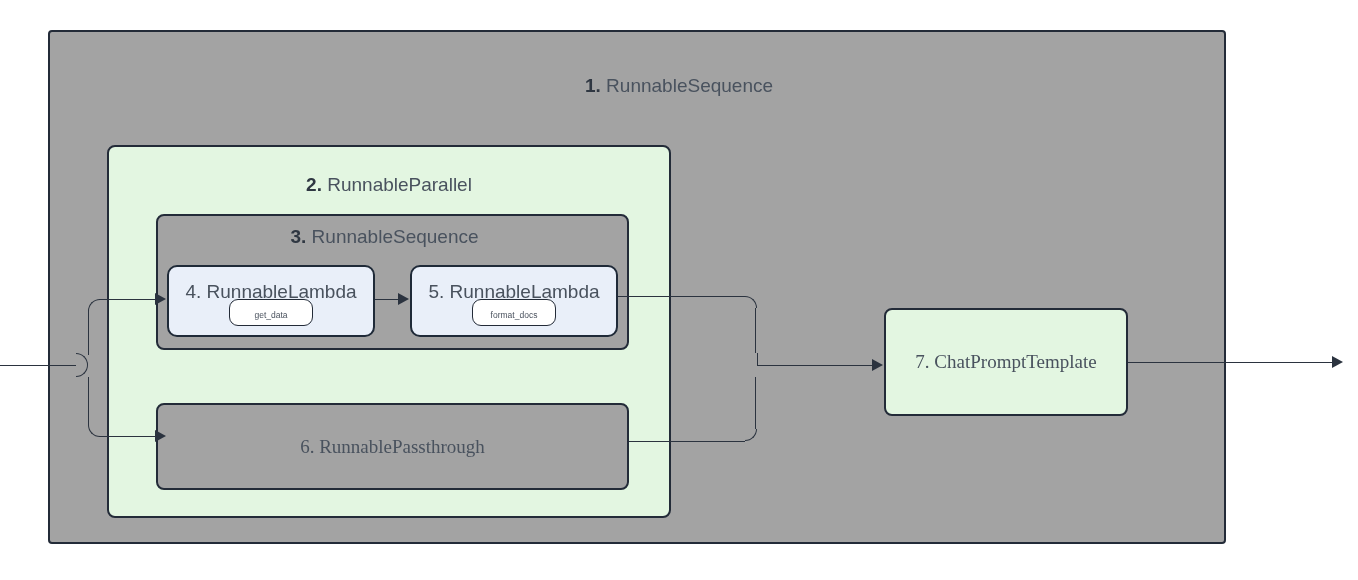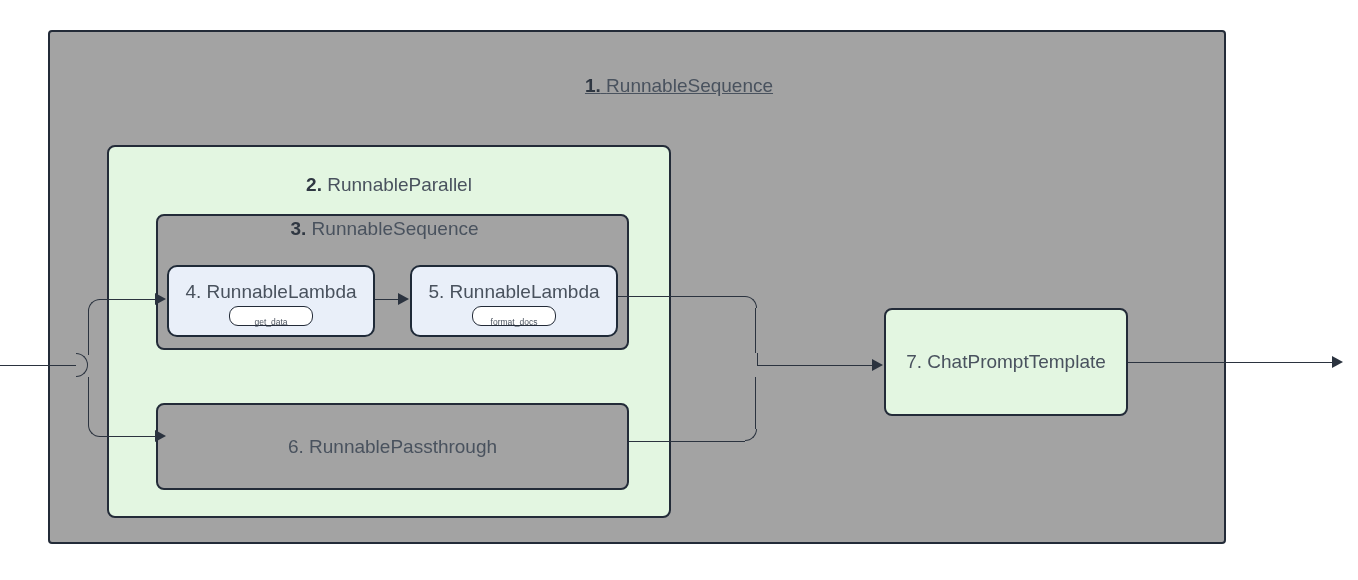--- a/index.html
+++ b/index.html
@@ -17,21 +17,21 @@
   }
 
   
   .box {
     position: absolute;
     box-sizing: border-box;
     border: 2px solid #232b38;
     background: #a3a3a3;
   }
   .box.r4  { border-radius: 4px; }
-  .box.r8  { border-radius: 8px; }
+  .box.r8  { border-radius: 8px; font-family: Liberation Serif, serif; }
   .box.r10 { border-radius: 10px; }
 
   .green { background: #e3f6e1; }
   .blue  { background: #e9eff9; border-color: #1f2a38; }
 
   
   .title {
     position: absolute;
     left: 0;
     right: 0;
@@ -72,21 +72,21 @@
     white-space: nowrap;
   }
 
   
   .pill {
     position: absolute;
     left: 50%;
     transform: translateX(-50%);
     bottom: 9px;
     box-sizing: border-box;
-    height: 20px;
+    height: 27px;
     min-width: 84px;
     padding: 8px 12px;
     border: 1.4px solid #232b38;
     border-radius: 9px;
     background: #ffffff;
     color: #4a525e;
     font-size: 8.5px;
     line-height: 15px;
     text-align: center;
     white-space: nowrap;
@@ -123,33 +123,33 @@
     border-bottom: 6px solid transparent;
     border-left: 11px solid #2b333f;
   }
 </style>
 </head>
 <body>
 
 <div id="canvas">
 
   <div class="box r4" style="left:48px; top:30px; width:1178px; height:514px;"></div>
-  <div class="title" style="top:75px;text-decoration:underline;">
+  <div class="title" style="top:75px;">
     <span class="num">1.</span>
     <span>RunnableSequence</span>
   </div>
 
   <div class="box r8 green" style="left:107px; top:145px; width:564px; height:373px;"></div>
   <div class="title" style="top:174px; left:107px; right:auto; width:564px;text-align:center;">
     <span class="num">2.</span>
     <span>RunnableParallel</span>
   </div>
 
   <div class="box r8" style="left:156px; top:214px; width:473px; height:136px;"></div>
-  <div class="title" style="top:218px; left:156px; right:auto; width:457px;">
+  <div class="title" style="top:226px; left:156px; right:auto; width:457px;">
     <span class="num">3.</span>
     <span>RunnableSequence</span>
   </div>
 
   <div class="box r10 blue" style="left:167px; top:265px; width:208px; height:72px;">
     <div class="lambda-title">
       <span class="num">4.</span>
       <span>RunnableLambda</span>
     </div>
     <div class="pill">get_data</div>

